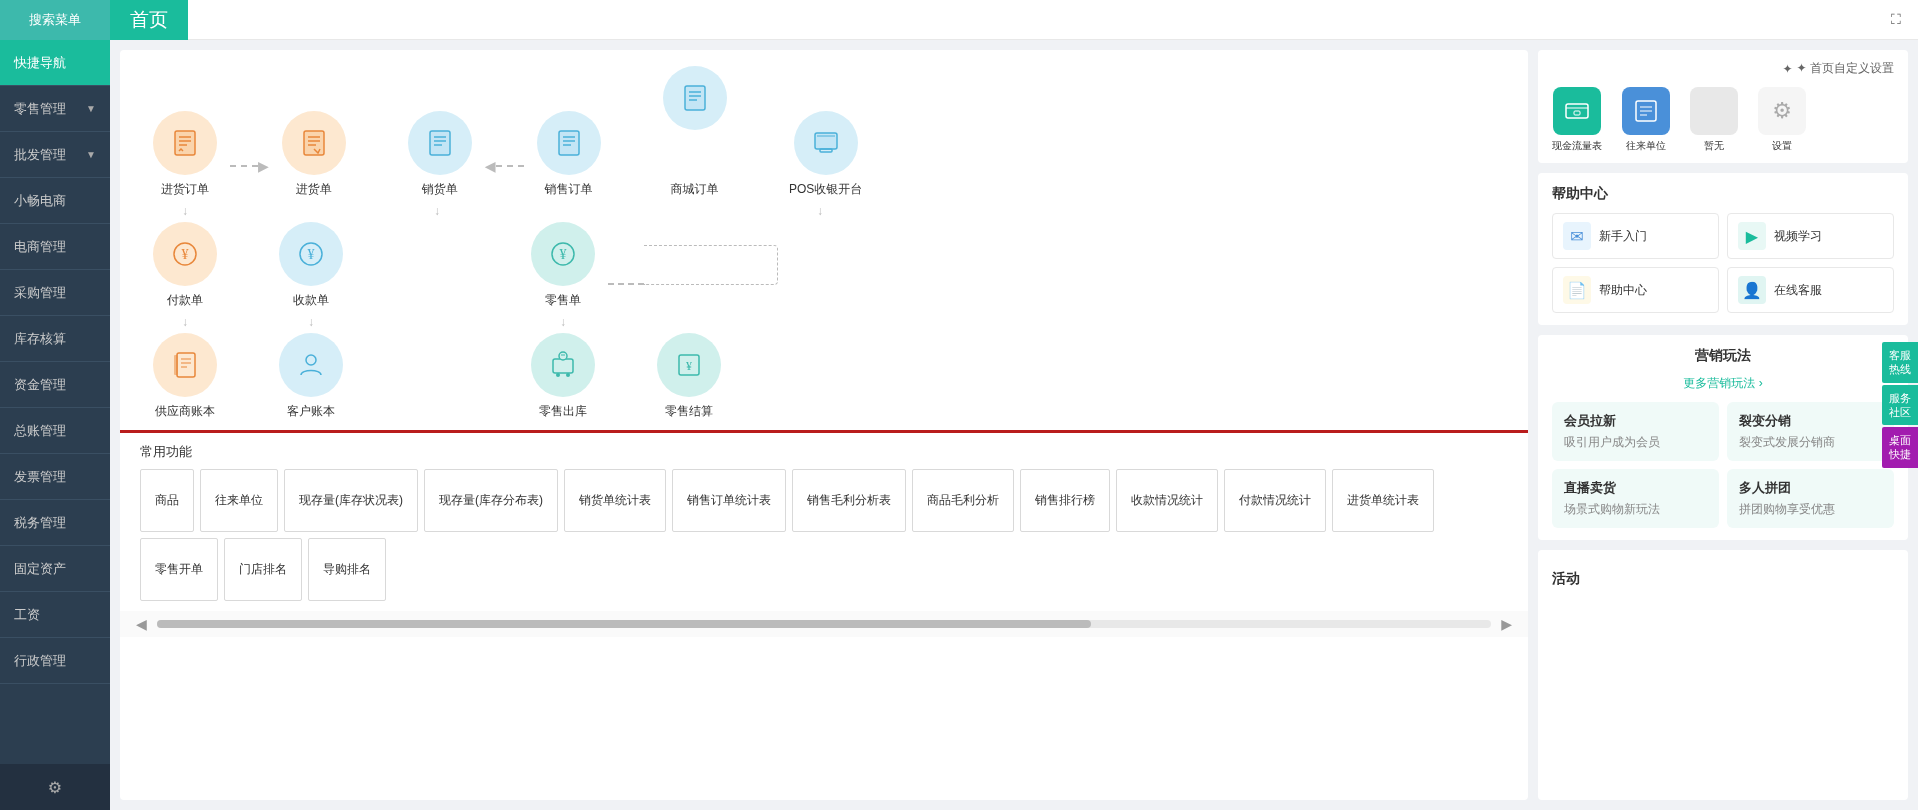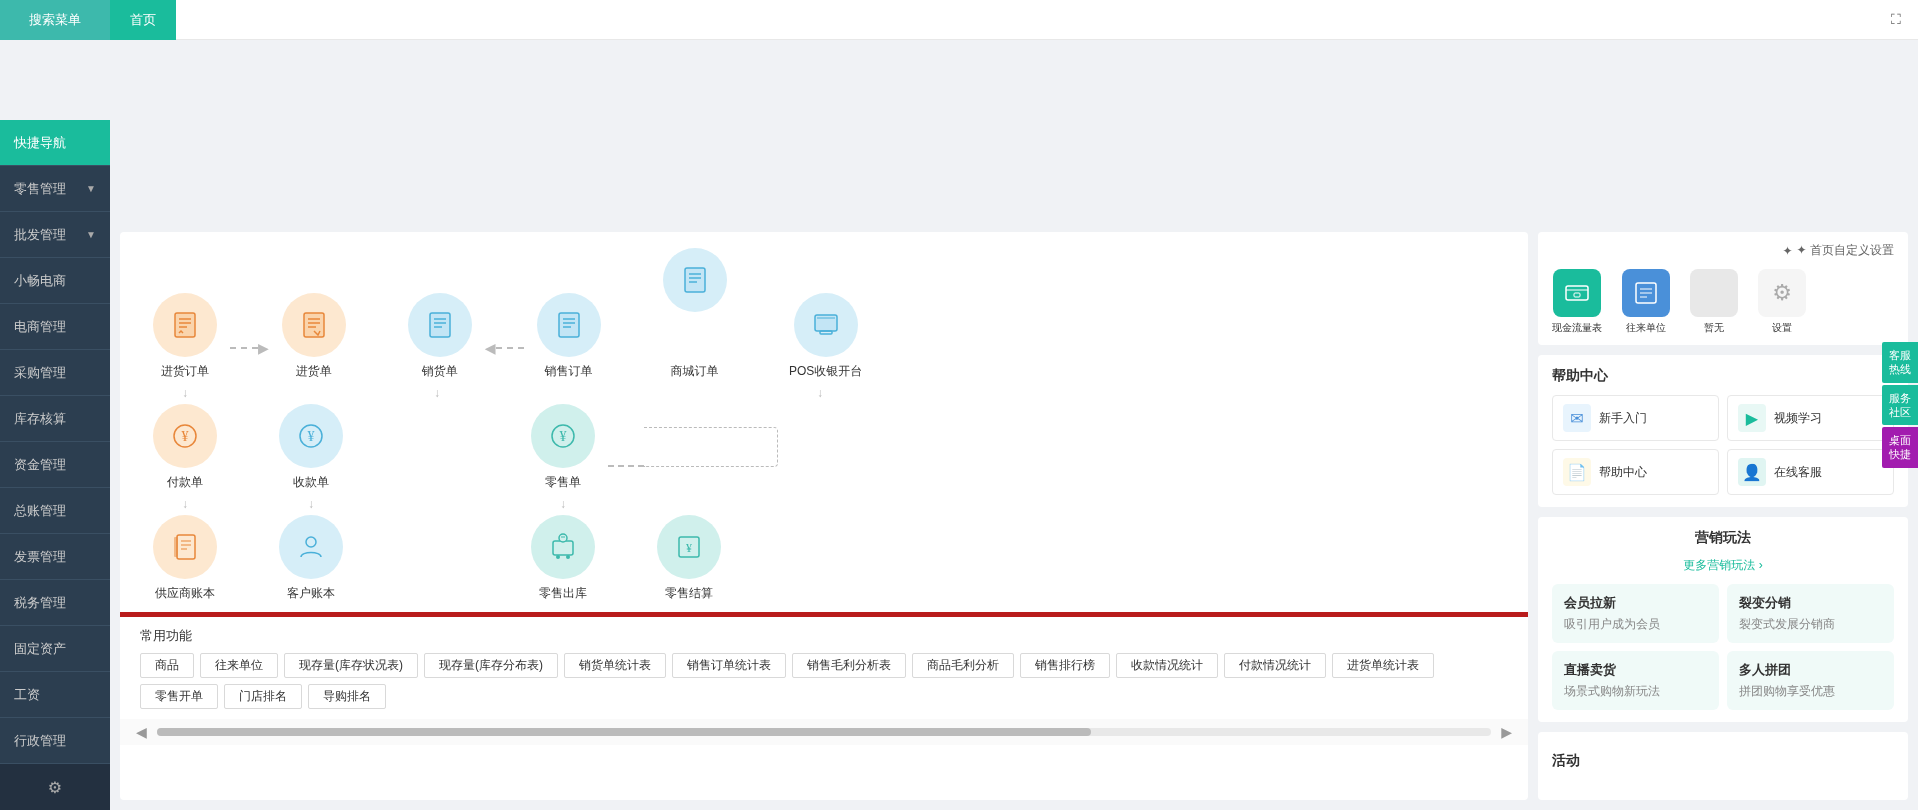--- a/index.html
+++ b/index.html
@@ -25,21 +25,21 @@
       cursor: pointer;
       flex-shrink: 0;
     }
     .tab-home {
       height: 40px;
       padding: 0 20px;
       background: #1abc9c;
       color: #fff;
       display: flex;
       align-items: center;
-      font-size: 13px;
+      font-size: 19px;
       cursor: pointer;
     }
     .top-bar-right {
       margin-left: auto;
       padding-right: 10px;
       display: flex;
       align-items: center;
     }
     .fullscreen-btn {
       width: 24px;
@@ -50,21 +50,20 @@
       cursor: pointer;
       color: #666;
       font-size: 14px;
     }
 
     
     .main-layout {
       display: flex;
       flex: 1;
       overflow: hidden;
-      align-items: flex-end;
     }
 
     
     .sidebar {
       width: 110px;
       background: #2c3e50;
       display: flex;
       flex-direction: column;
       flex-shrink: 0;
       overflow-y: auto;
@@ -129,35 +128,35 @@
 
     .node-label {
       font-size: 12px;
       color: #333;
       text-align: center;
     }
 
     
     .common-functions {
       padding: 10px 20px 10px 20px;
-      border-top: 5px solid #b91c1c;
+      border-top: 3px solid #b91c1c;
     }
     .common-title {
       font-size: 13px;
       color: #333;
       margin-bottom: 8px;
       font-weight: 500;
     }
     .func-grid {
       display: flex;
       flex-wrap: wrap;
       gap: 6px;
     }
     .func-btn {
-      padding: 3px 14px;
+      padding: 22px 14px;
       border: 1px solid #d9d9d9;
       border-radius: 2px;
       background: #fff;
       color: #333;
       font-size: 12px;
       cursor: pointer;
       white-space: nowrap;
     }
     .scroll-arrow { color: #999; cursor: pointer; font-size: 14px; padding: 2px 6px; }
     .scroll-track {

